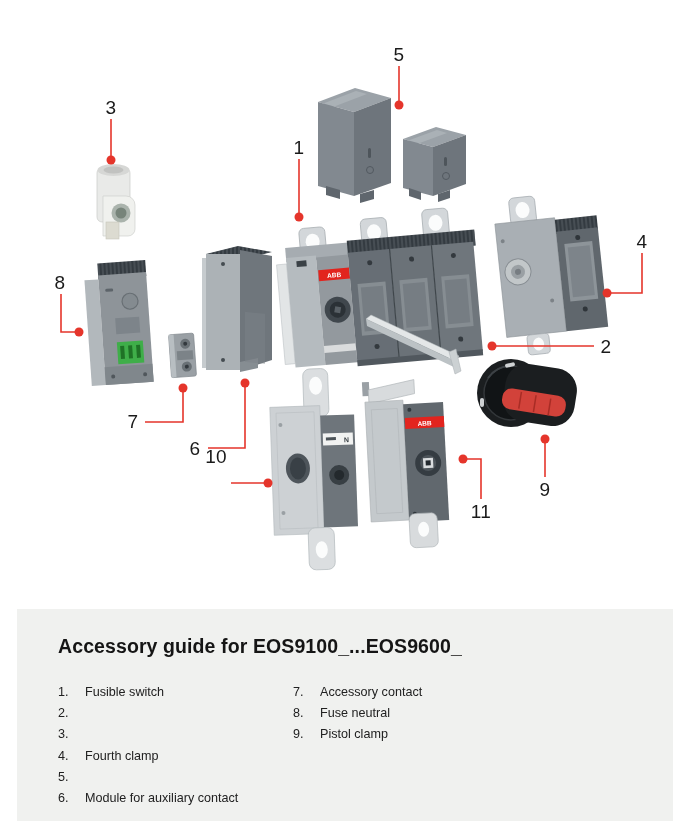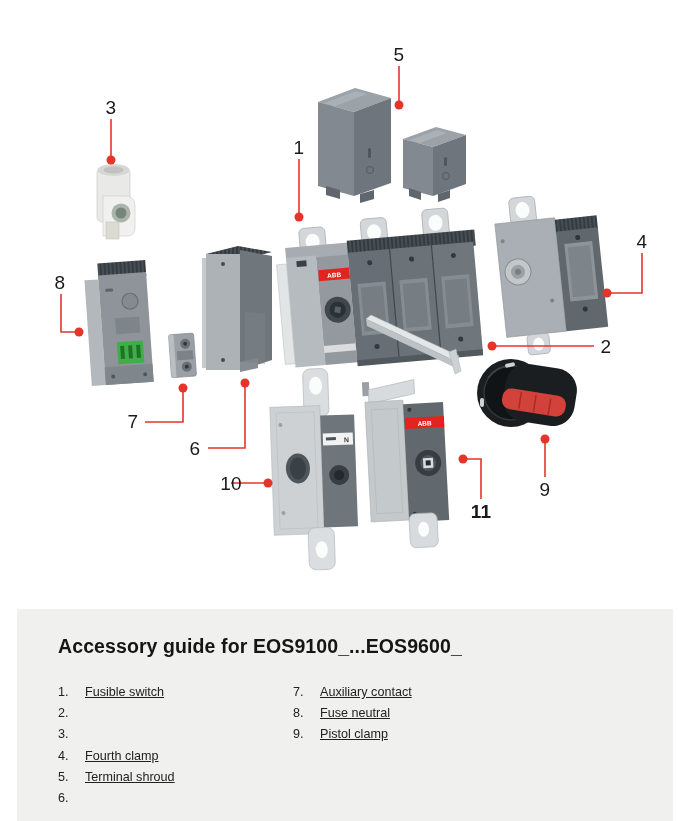--- a/index.html
+++ b/index.html
@@ -18,21 +18,21 @@
     background:#f0f1ef;
   }
   .panel-title {
     margin:26px 0 0 41px; font-size:19.5px; font-weight:600; color:#151515; letter-spacing:0.1px;
   }
   .legend-cols { display:flex; margin:24px 0 0 41px; }
   .legend-col-left { width:235px; flex:0 0 235px; }
   .legend-col-right { flex:1; }
   .legend-row { display:flex; line-height:21.2px; font-size:12.6px; color:#212121; }
   .li-num { width:27px; flex:0 0 27px; }
-  .li-label { flex:1;text-decoration:underline; }
+  .li-label { flex:1; }
 </style>
 </head>
 <body>
 
 <div class="stage">
 
   <div class="illustration">
     <svg width="678" height="608" viewBox="0 0 678 608" xmlns="http://www.w3.org/2000/svg">
       <defs>
         <pattern id="vent" width="4" height="6" patternUnits="userSpaceOnUse">
@@ -273,22 +273,22 @@
 
     <div class="callout-num" style="left:299px; top:147px;">1</div>
     <div class="callout-num" style="left:606px; top:346px;">2</div>
     <div class="callout-num" style="left:111px; top:107px;">3</div>
     <div class="callout-num" style="left:642px; top:241px;">4</div>
     <div class="callout-num" style="left:399px; top:54px;">5</div>
     <div class="callout-num" style="left:195px; top:448px;">6</div>
     <div class="callout-num" style="left:133px; top:421px;">7</div>
     <div class="callout-num" style="left:60px;  top:282px;">8</div>
     <div class="callout-num" style="left:545px; top:489px;">9</div>
-    <div class="callout-num" style="left:216px; top:483px;margin-left:15px;">10</div>
-    <div class="callout-num" style="left:481px; top:511px;font-weight:bold;">11</div>
+    <div class="callout-num" style="left:216px; top:456px;">10</div>
+    <div class="callout-num" style="left:481px; top:511px;">11</div>
   </div>
 
   <div class="panel">
     <div class="panel-title">Accessory guide for EOS9100_...EOS9600_</div>
     <div class="legend-cols">
       <div class="legend-col-left">
         <div class="legend-row">
           <span class="li-num">1.</span>
           <span class="li-label">Fusible switch</span>
         </div>
@@ -297,30 +297,30 @@
         </div>
         <div class="legend-row">
           <span class="li-num">3.</span>
         </div>
         <div class="legend-row">
           <span class="li-num">4.</span>
           <span class="li-label">Fourth clamp</span>
         </div>
         <div class="legend-row">
           <span class="li-num">5.</span>
-          <span class="li-label">Terminal shroud</span>
         </div>
         <div class="legend-row">
           <span class="li-num">6.</span>
+          <span class="li-label">Module for auxiliary contact</span>
         </div>
       </div>
       <div class="legend-col-right">
         <div class="legend-row">
           <span class="li-num">7.</span>
-          <span class="li-label">Auxiliary contact</span>
+          <span class="li-label">Accessory contact</span>
         </div>
         <div class="legend-row">
           <span class="li-num">8.</span>
           <span class="li-label">Fuse neutral</span>
         </div>
         <div class="legend-row">
           <span class="li-num">9.</span>
           <span class="li-label">Pistol clamp</span>
         </div>
       </div>

